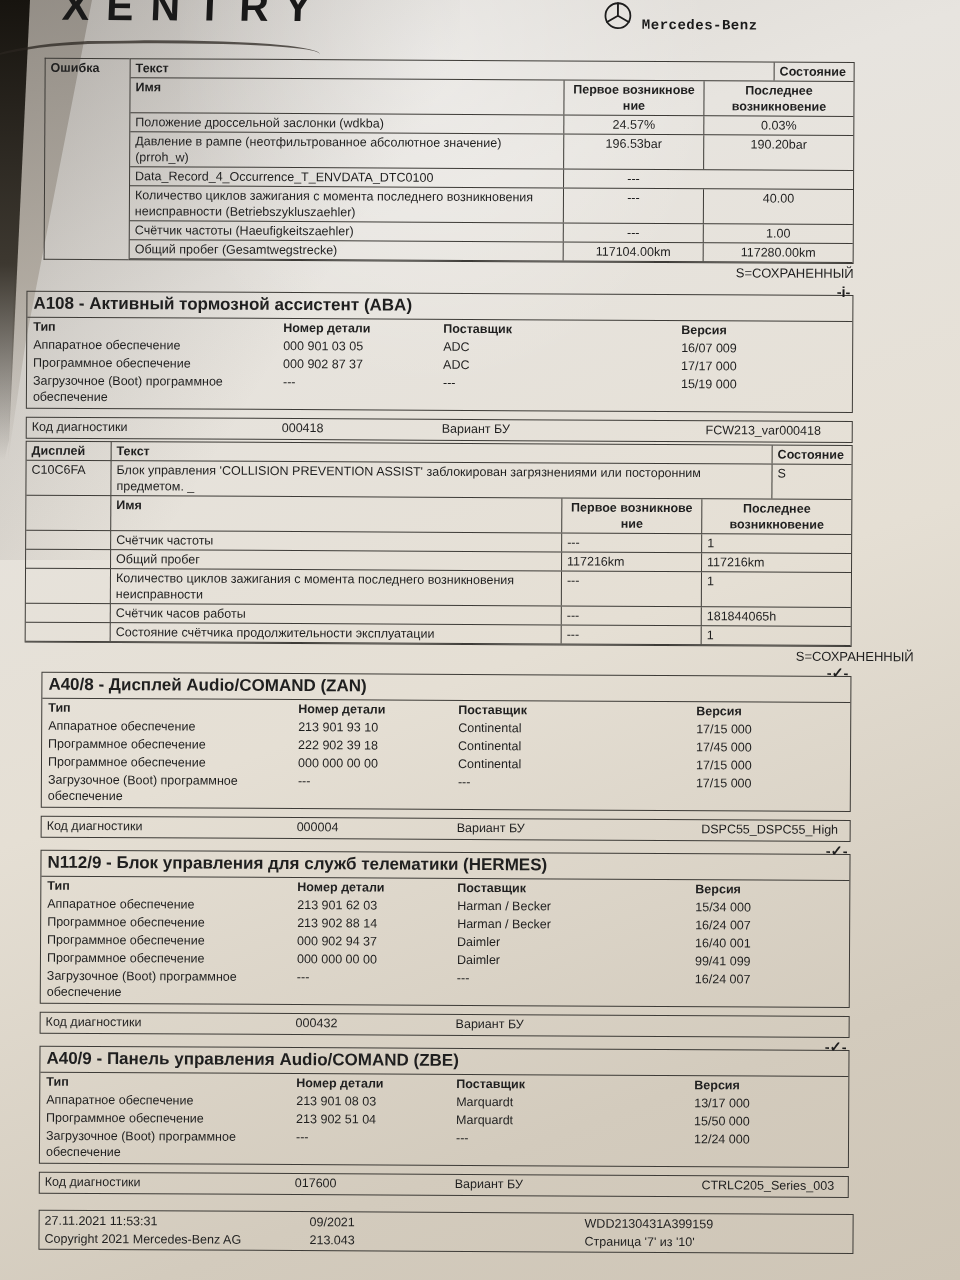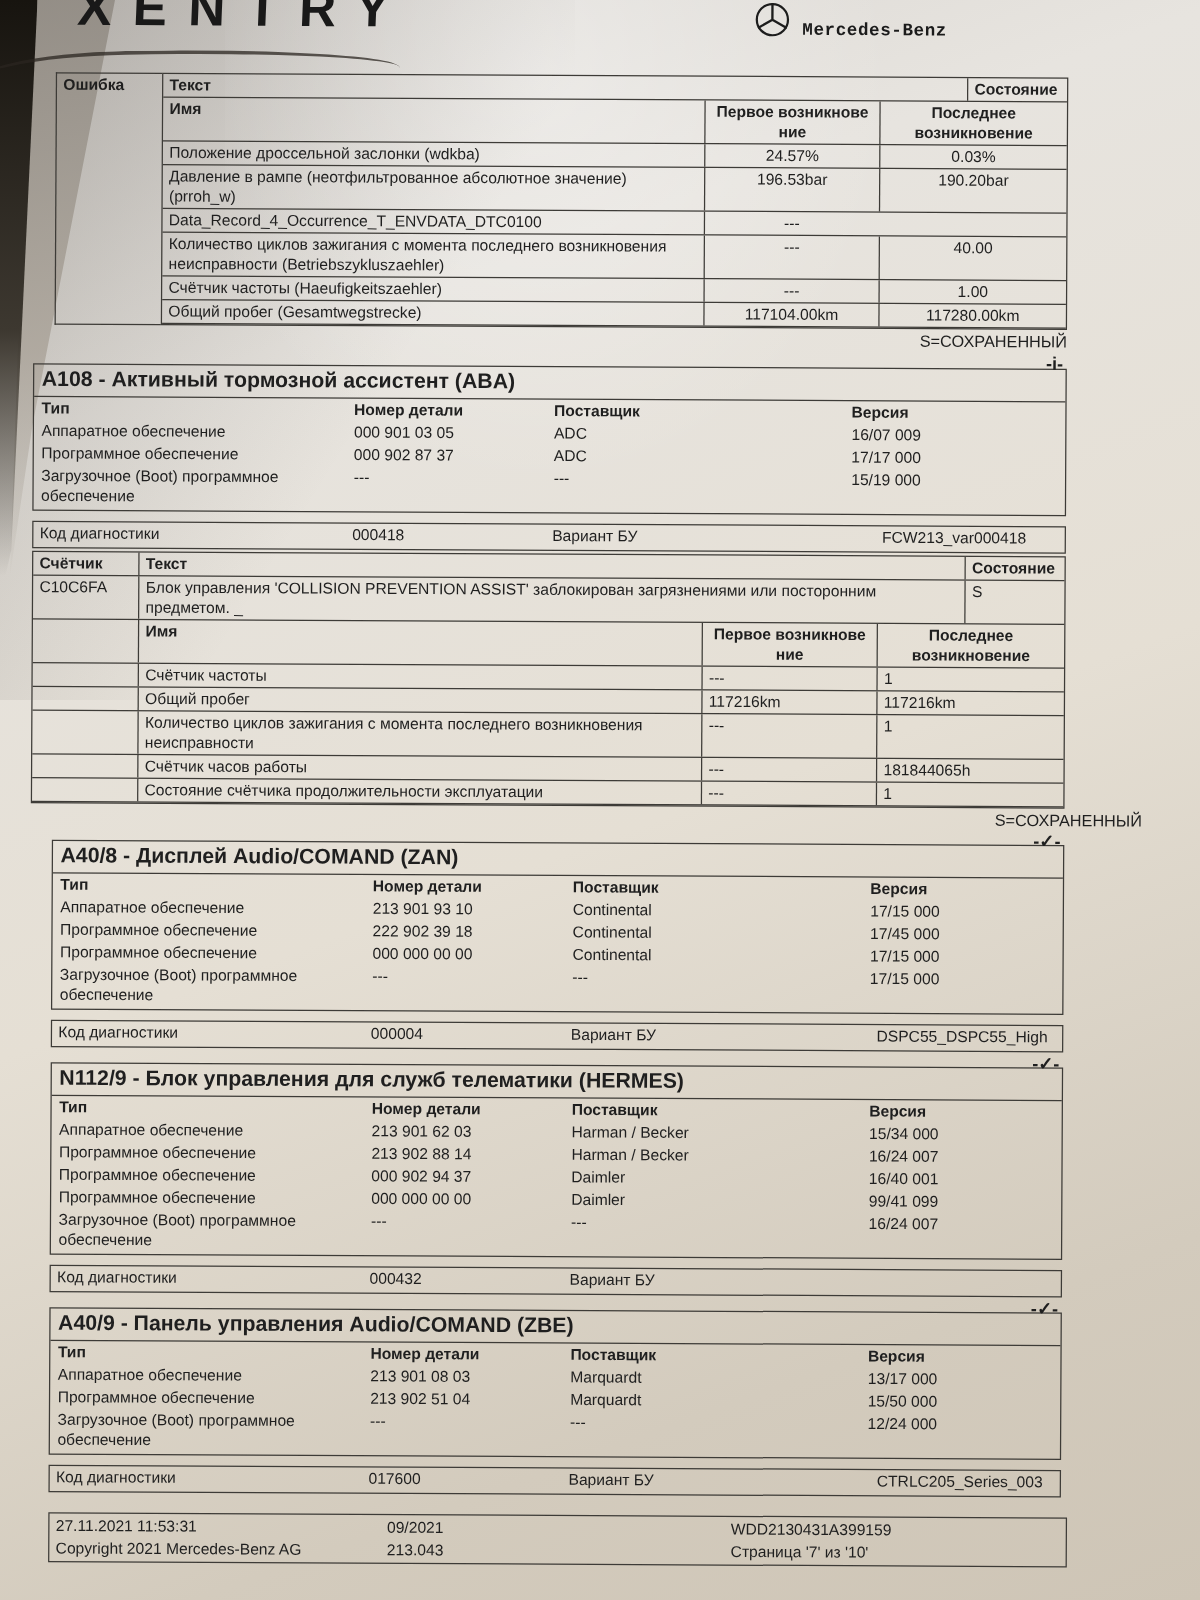--- a/index.html
+++ b/index.html
@@ -196,21 +196,21 @@
     </div>
     <div class="diag-row ml28">
       <div class="cell">Код диагностики</div>
       <div class="cell">000418</div>
       <div class="cell">Вариант БУ</div>
       <div class="cell pre">FCW213_var000418</div>
     </div>
 
     <div class="ev-table">
       <div class="ev-h bb">
-        <div class="cell bold br">Счётчик</div>
+        <div class="cell bold br">Дисплей</div>
         <div class="cell bold">Текст</div>
         <div class="cell bold bl">Состояние</div>
       </div>
       <div class="ev-r bb">
         <div class="cell br">C10C6FA</div>
         <div class="cell">Блок управления 'COLLISION PREVENTION ASSIST' заблокирован загрязнениями или посторонним предметом. _</div>
         <div class="cell bl">S</div>
       </div>
       <div class="ev-nh bb">
         <div class="cell br"></div>

